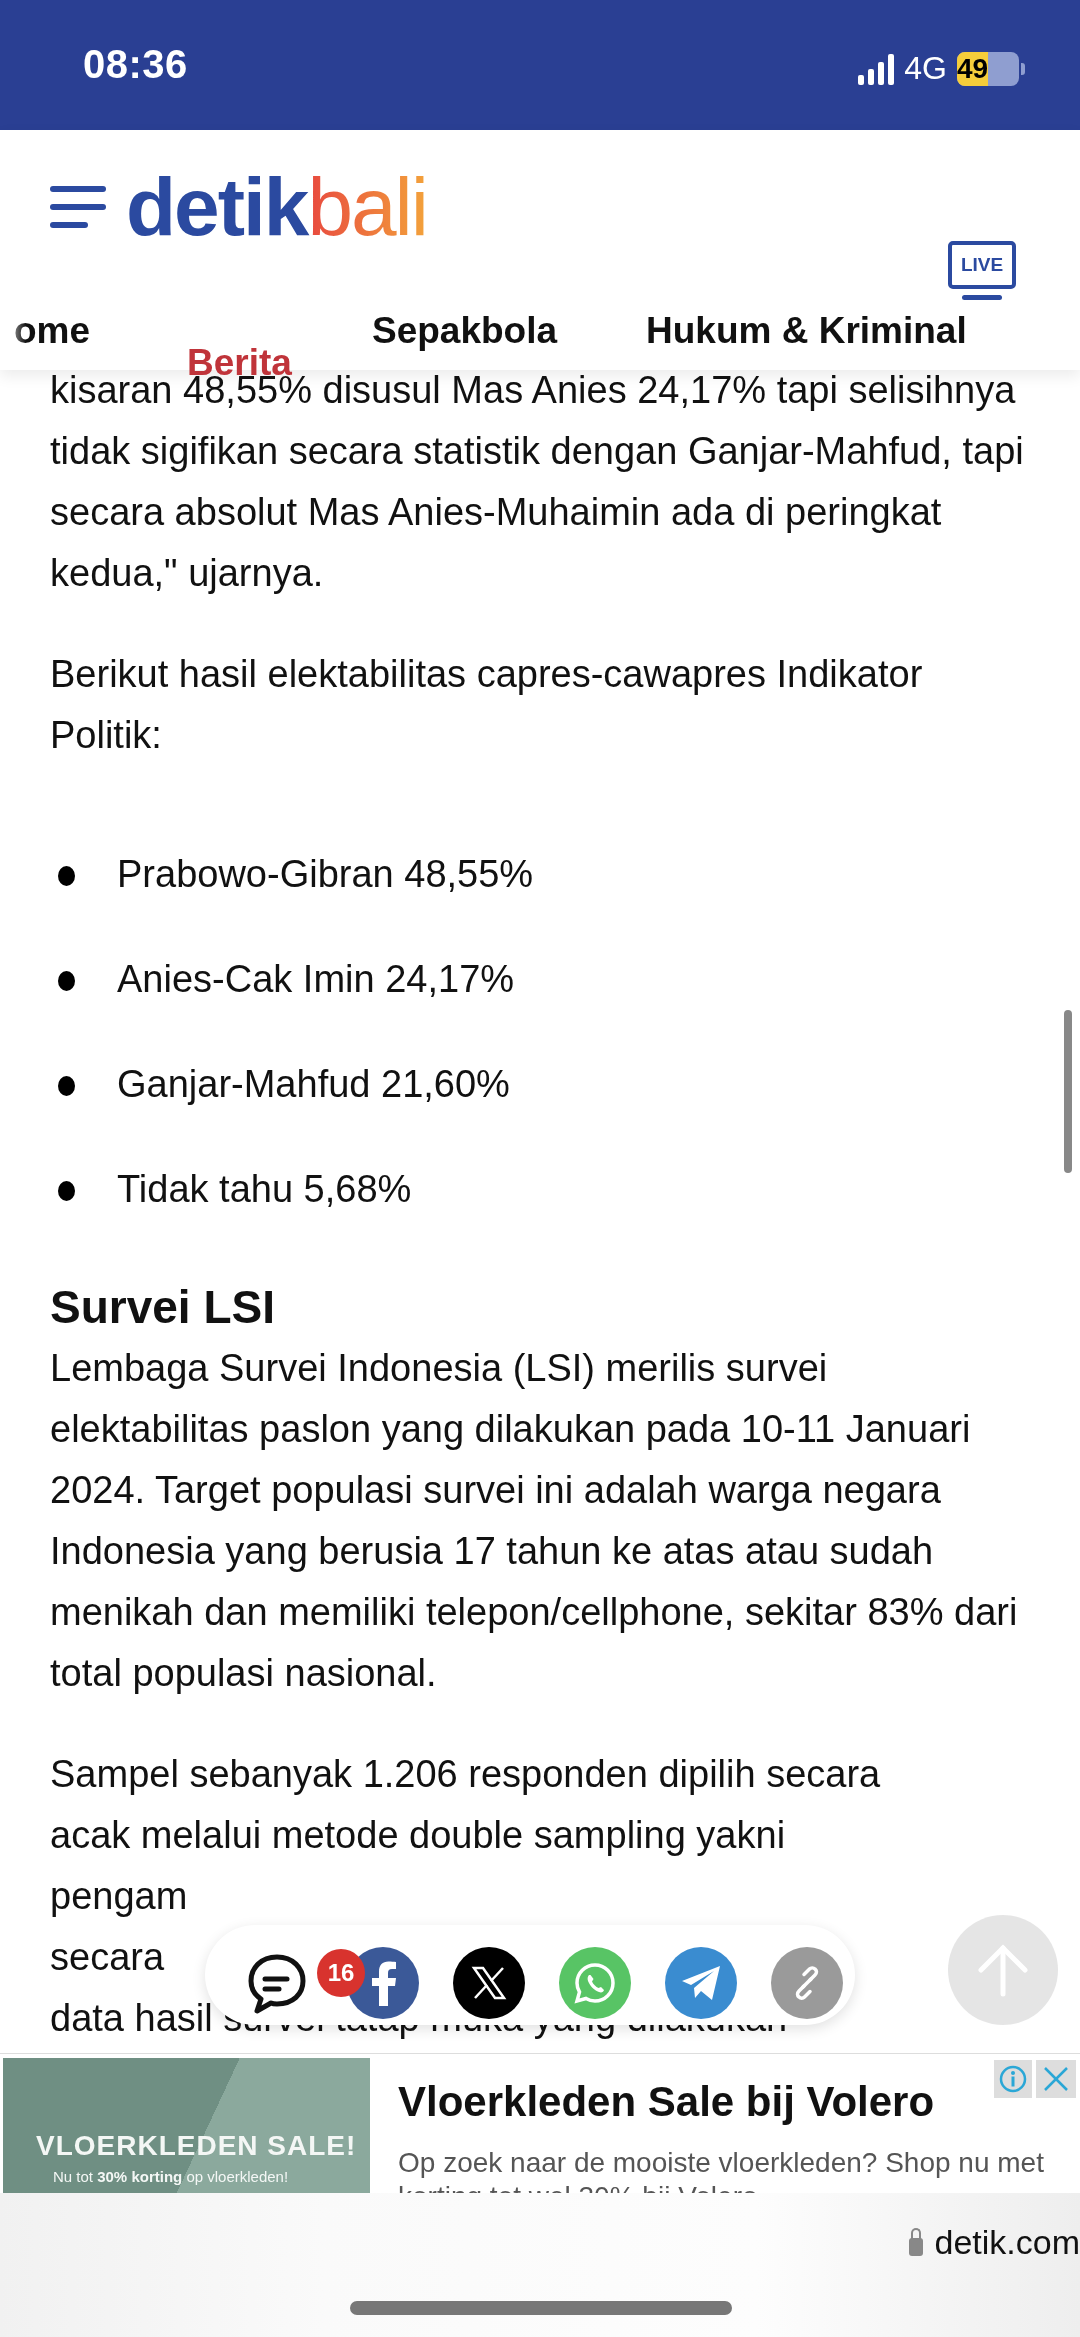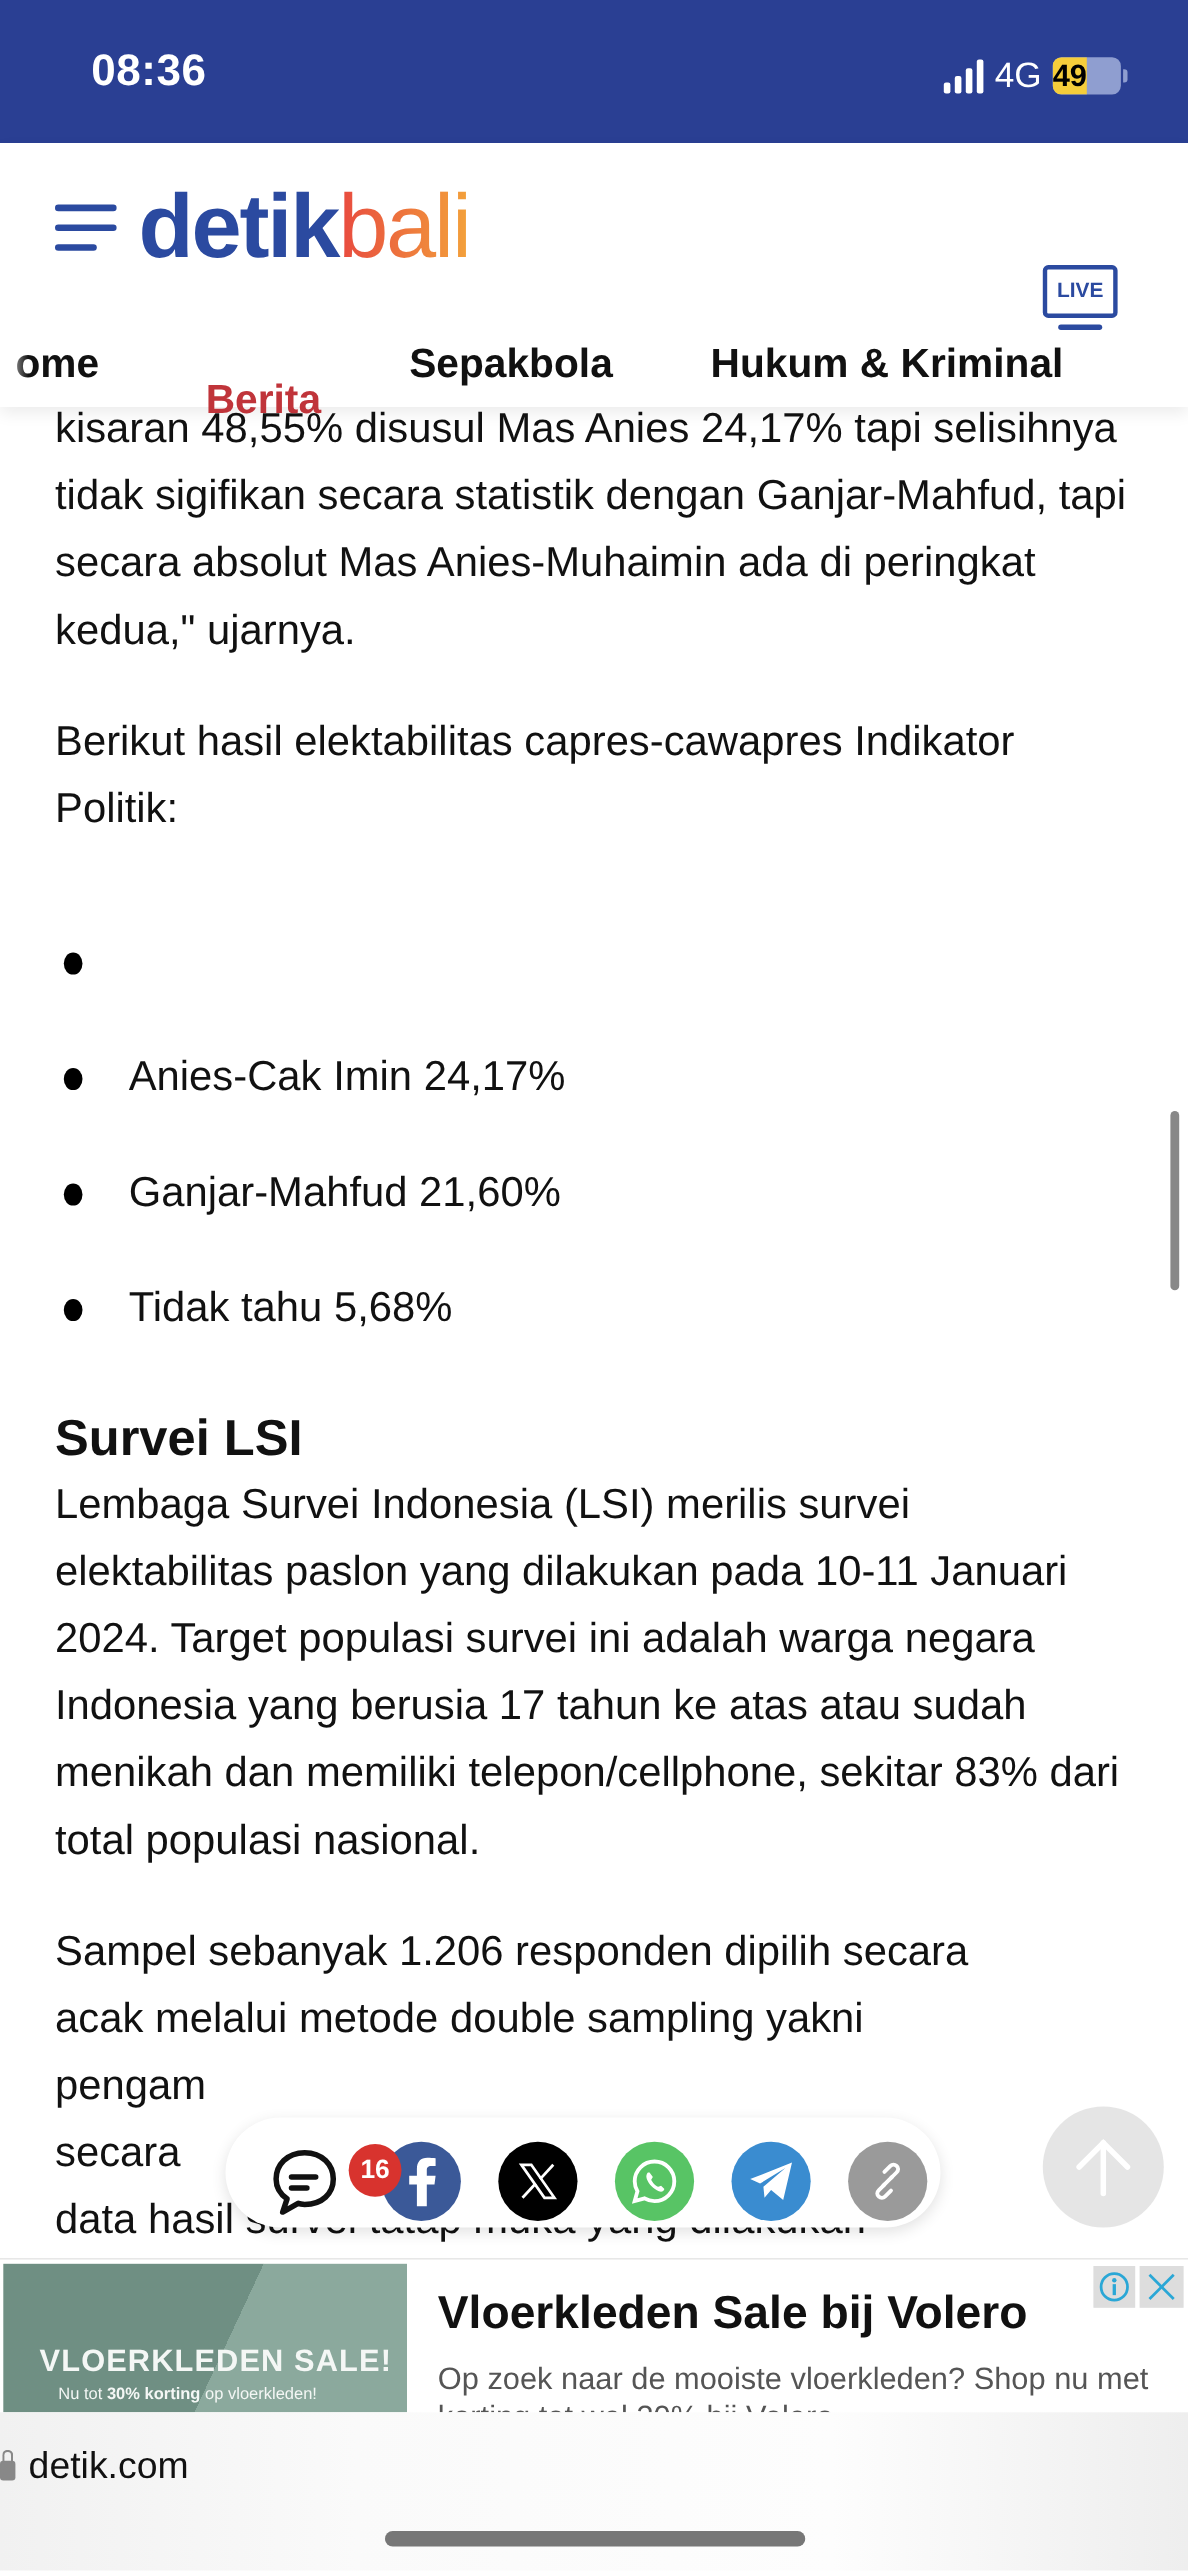--- a/index.html
+++ b/index.html
@@ -59,21 +59,21 @@
   .ad-image .big { position: absolute; left: 33px; top: 72px; font-size: 28px; font-weight: 700; letter-spacing: 1px; }
   .ad-image .small { position: absolute; left: 50px; top: 110px; font-size: 15px; }
   .ad-image .small b { font-weight: 700; }
   .ad-title { position: absolute; left: 398px; top: 24px; font-size: 42px; font-weight: 700; color: #111; }
   .ad-desc { position: absolute; left: 398px; top: 92px; font-size: 28px; color: #555; line-height: 34px; width: 660px; }
   .ad-info { position: absolute; left: 994px; top: 6px; width: 38px; height: 38px; background: #ddd; display: flex; align-items: center; justify-content: center; }
   .ad-close { position: absolute; left: 1036px; top: 6px; width: 40px; height: 38px; background: #ddd; display: flex; align-items: center; justify-content: center; }
 
   
   .browser-bottom { position: absolute; left: 0; top: 2193px; width: 1080px; height: 144px; background: linear-gradient(90deg,#f1f1f1,#fafafa 30%,#fdfdfd 70%,#eeeeee); z-index: 8; }
-  .url { position: absolute; left: 0; width: 1080px; top: 30px; text-align: left; font-size: 34px; color: #111; }
+  .url { position: absolute; left: 0; width: 1080px; top: 30px; text-align: right; font-size: 34px; color: #111; }
   .lock { display: inline-block; width: 14px; height: 18px; background: #888; border-radius: 3px; position: relative; margin-right: 12px; vertical-align: -2px; }
   .lock::before { content: ""; position: absolute; left: 2px; top: -10px; width: 6px; height: 10px; border: 2px solid #888; border-bottom: none; border-radius: 6px 6px 0 0; }
   .home-indicator { position: absolute; left: 350px; top: 108px; width: 382px; height: 14px; border-radius: 7px; background: #777; }
 </style>
 </head>
 <body>
 
 <div class="status-bar">
   <div class="status-time">08:36</div>
   <div class="status-right">
@@ -112,21 +112,21 @@
     <span class="nav-item" style="left:372px">Sepakbola</span>
     <span class="nav-item" style="left:646px">Hukum &amp; Kriminal</span>
     <div class="nav-fade"></div>
   </div>
 </div>
 
 <div class="article">
   <p class="para">kisaran 48,55% disusul Mas Anies 24,17% tapi selisihnya tidak sigifikan secara statistik dengan Ganjar-Mahfud, tapi secara absolut Mas Anies-Muhaimin ada di peringkat kedua," ujarnya.</p>
   <p class="para" style="margin-bottom:0">Berikut hasil elektabilitas capres-cawapres Indikator Politik:</p>
   <ul class="bullets">
-    <li><span class="dot"></span></li>
+    <li><span class="dot"></span><span>Prabowo-Gibran 48,55%</span></li>
     <li><span class="dot"></span><span>Anies-Cak Imin 24,17%</span></li>
     <li><span class="dot"></span><span>Ganjar-Mahfud 21,60%</span></li>
     <li><span class="dot"></span><span>Tidak tahu 5,68%</span></li>
   </ul>
   <h2 class="section-title">Survei LSI</h2>
   <p class="para">Lembaga Survei Indonesia (LSI) merilis survei elektabilitas paslon yang dilakukan pada 10-11 Januari 2024. Target populasi survei ini adalah warga negara Indonesia yang berusia 17 tahun ke atas atau sudah menikah dan memiliki telepon/cellphone, sekitar 83% dari total populasi nasional.</p>
   <p class="para">
     <span>Sampel sebanyak 1.206 responden dipilih secara</span><br>
     <span>acak melalui metode double sampling yakni</span><br>
     <span>pengam</span><span style="display:inline-block;width:750px"></span><span>secara</span><br>

